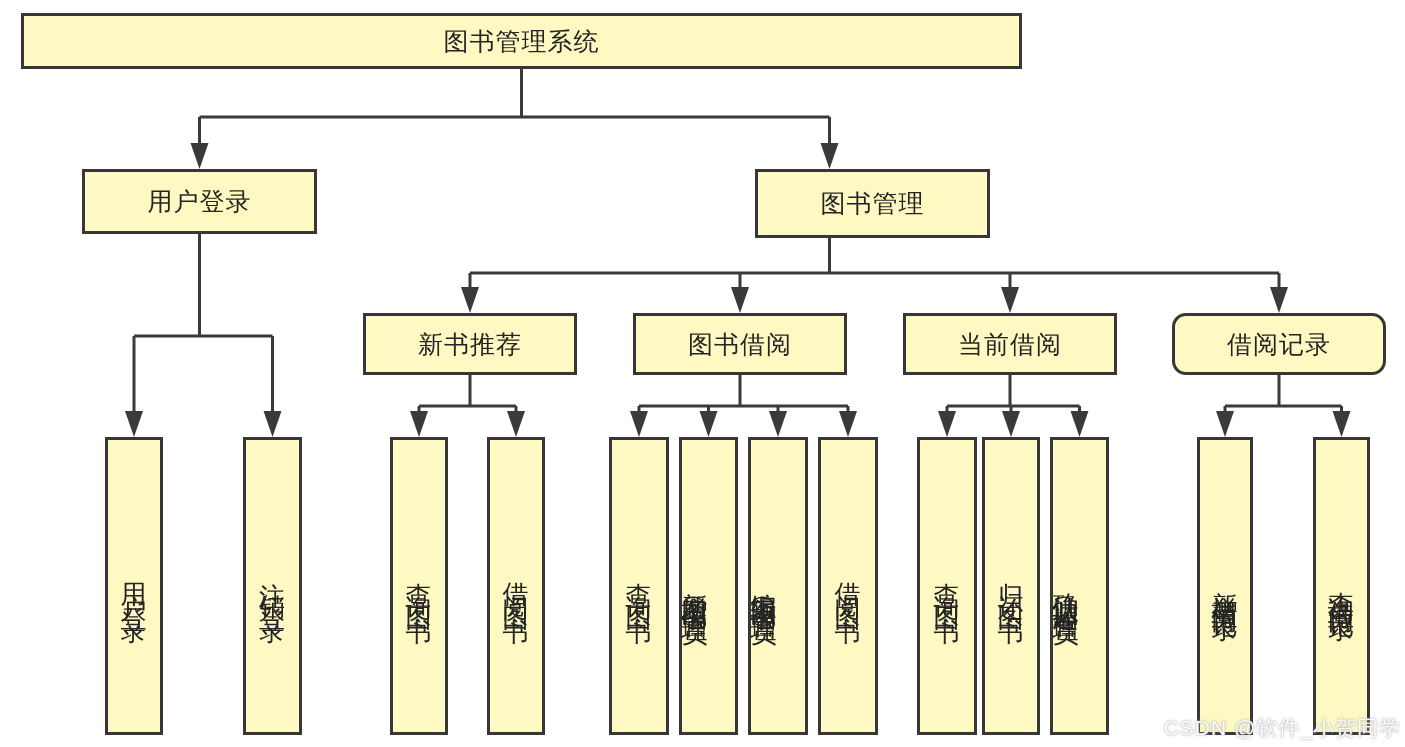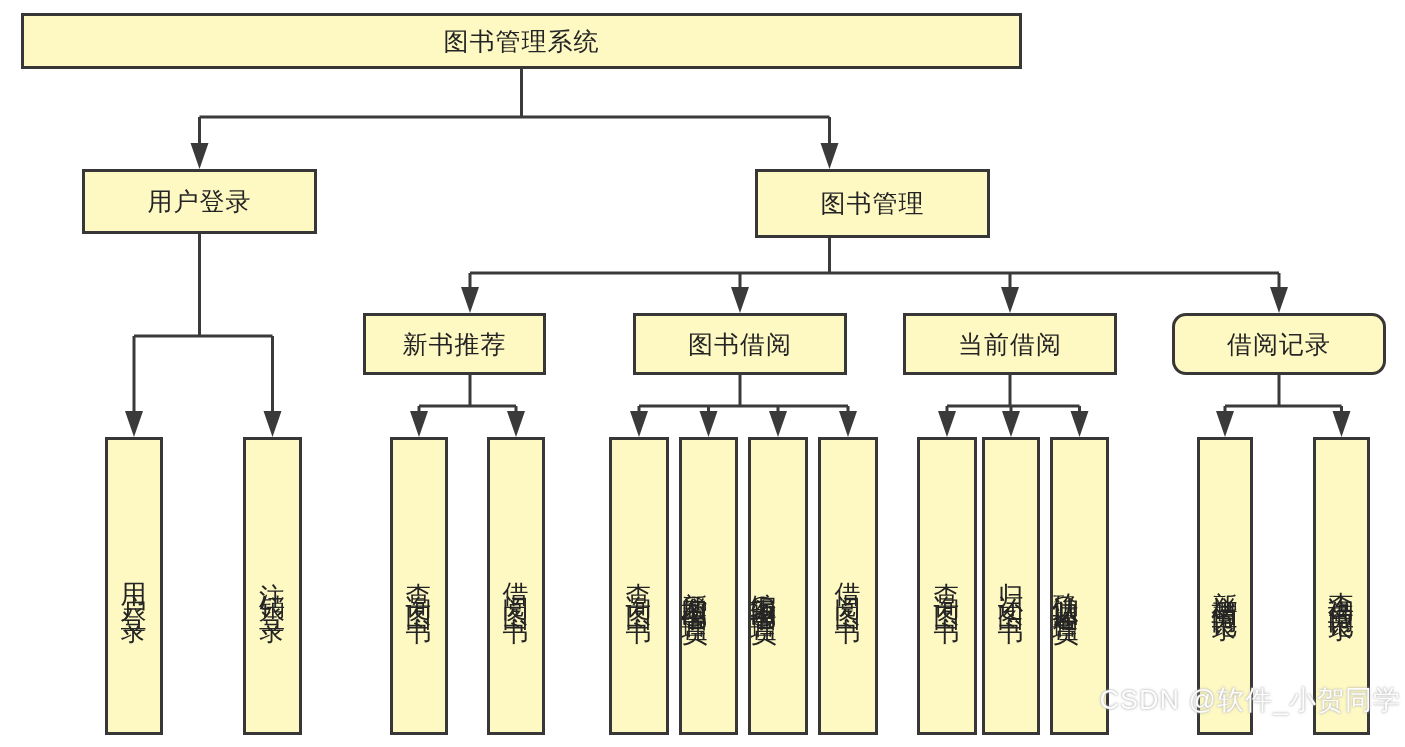--- a/index.html
+++ b/index.html
@@ -56,23 +56,23 @@
     stroke: #3a3a3a;
     stroke-width: 3;
     fill: none;
   }
   #connectors polygon {
     fill: #3a3a3a;
     stroke: none;
   }
   .watermark {
     position: absolute;
-    top: 682px;
+    top: 714px;
     right: 4px;
-    font-size: 27px;
+    font-size: 21px;
     letter-spacing: 1px;
     color: #fdfdfd;
     text-shadow: 0 0 3px #a8a8a8, 0 0 1px #c4c4c4;
     white-space: nowrap;
     z-index: 5;
   }
 </style>
 </head>
 <body>
 
@@ -111,21 +111,21 @@
     <span>图书管理系统</span>
   </div>
 
   <div class="box hbox" style="left:82px; top:169px; width:235px; height:65px;">
     <span>用户登录</span>
   </div>
   <div class="box hbox" style="left:712px; top:169px; width:235px; height:69px;margin-left:43px;">
     <span>图书管理</span>
   </div>
 
-  <div class="box hbox" style="left:363px; top:313px; width:183px; height:62px;">
+  <div class="box hbox" style="left:363px; top:313px; width:214px; height:62px;">
     <span>新书推荐</span>
   </div>
   <div class="box hbox" style="left:903px; top:313px; width:214px; height:62px;">
     <span>当前借阅</span>
   </div>
   <div class="box hbox" style="left:633px; top:313px; width:214px; height:62px;">
     <span>图书借阅</span>
   </div>
   <div class="box hbox" style="left:1172px; top:313px; width:214px; height:62px;border-radius:14px;">
     <span>借阅记录</span>

